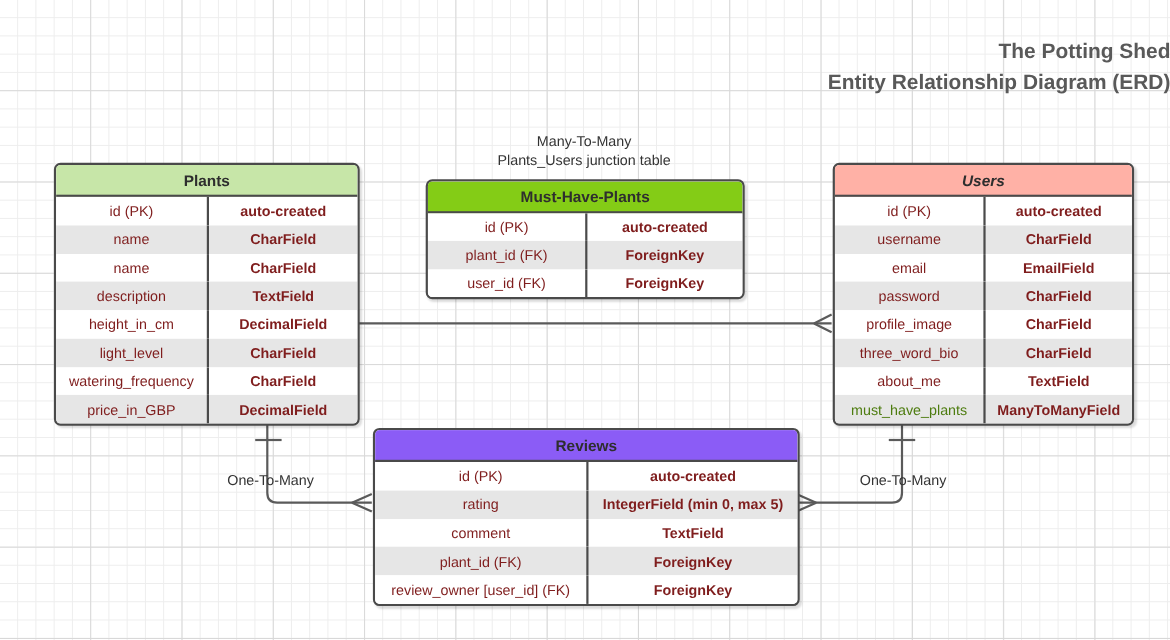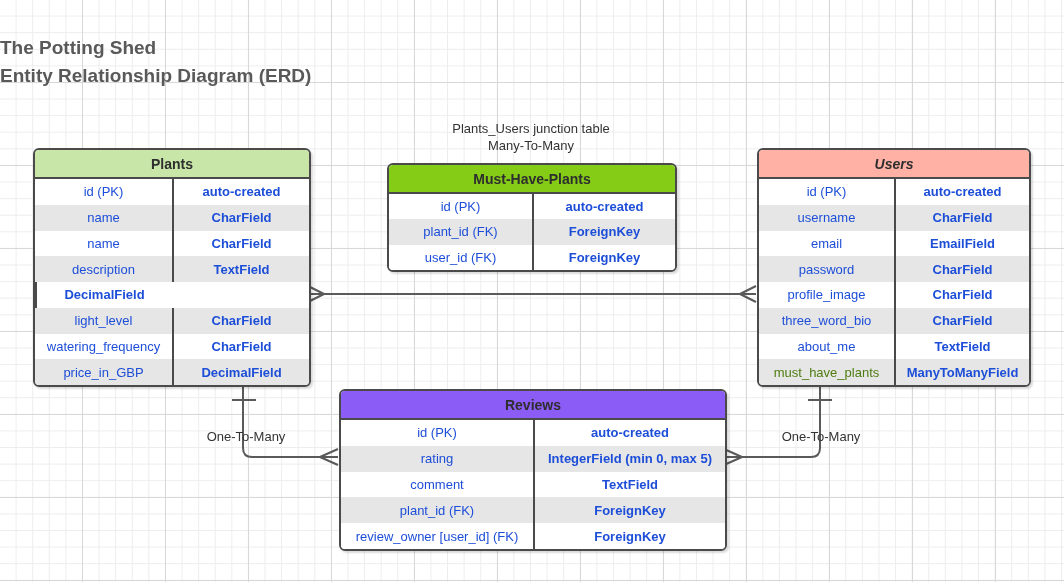--- a/index.html
+++ b/index.html
@@ -8,21 +8,21 @@
     background-image:
       linear-gradient(to right, #d8d8d8 1px, transparent 1px),
       linear-gradient(to bottom, #d8d8d8 1px, transparent 1px),
       linear-gradient(to right, #ededed 1px, transparent 1px),
       linear-gradient(to bottom, #ededed 1px, transparent 1px);
     background-size:83px 83px,83px 83px,16.6px 16.6px,16.6px 16.6px;
     background-position:-1px -1px;
     font-family:"Liberation Sans",sans-serif;
   }
   .diagram-title{
-    position:absolute;left:0;top:34px;width:1064px;text-align:left;
+    position:absolute;left:0;top:34px;width:1064px;text-align:right;
     font-size:19px;font-weight:bold;color:#595959;line-height:28px;
   }
   .note{
     position:absolute;text-align:center;font-size:13px;color:#333;line-height:17px;white-space:nowrap;
   }
   .junction-note{left:531px;top:120px;transform:translateX(-50%);}
   .rel-label{transform:translate(-50%,-50%);}
   .erd-table{
     position:absolute;display:flex;flex-direction:column;
     border:2px solid #4a4a4a;border-radius:6px;overflow:hidden;background:#fff;
@@ -34,21 +34,21 @@
   }
   .hd-green{background:#c7e6a8;}
   .hd-yellow{background:#84cc16;}
   .hd-red{background:#ffb1a6;font-style:italic;}
   .hd-blue{background:#8b5cf6;}
   .trow{flex:1;display:grid;grid-template-columns:1fr 1fr;}
   .trow:nth-child(odd){background:#e6e6e6;}
   .trow:nth-child(even){background:#ffffff;}
   .cell{
     display:flex;align-items:center;justify-content:center;
-    font-size:13px;color:#1d4ed8;white-space:nowrap;overflow:hidden;
+    font-size:13px;color:#7f1d1d;white-space:nowrap;overflow:hidden;
   }
   .cell.c2{border-left:2px solid #4a4a4a;font-weight:bold;}
   .cell.dark{color:#4d7c0f;}
   svg.wires{position:absolute;left:0;top:0;pointer-events:none;}
   svg.wires path{stroke:#5a5a5a;stroke-width:2;fill:none;stroke-linejoin:round;}
 </style>
 </head>
 <body>
 
 <div class="canvas">
@@ -70,46 +70,47 @@
       <path d="M742 457 L724 449 M742 457 L724 465"></path>
     </g>
   </svg>
 
   <div class="diagram-title">
     <div>The Potting Shed</div>
     <div>Entity Relationship Diagram (ERD)</div>
   </div>
 
   <div class="note junction-note">
+    <div>Many-To-Many</div>
     <div>Plants_Users junction table</div>
-    <div>Many-To-Many</div>
   </div>
 
   <div class="note rel-label" style="left:246px;top:436px;">One-To-Many</div>
   <div class="note rel-label" style="left:821px;top:436px;">One-To-Many</div>
 
-  <div class="erd-table" style="left:33px;top:148px;width:274px;height:235px;">
+  <div class="erd-table" style="left:49px;top:148px;width:274px;height:235px;">
     <div class="thead hd-green">Plants</div>
     <div class="trow">
       <div class="cell">id (PK)</div>
       <div class="cell c2">auto-created</div>
     </div>
     <div class="trow">
       <div class="cell">name</div>
       <div class="cell c2">CharField</div>
     </div>
     <div class="trow">
       <div class="cell">name</div>
       <div class="cell c2">CharField</div>
     </div>
     <div class="trow">
       <div class="cell">description</div>
       <div class="cell c2">TextField</div>
     </div>
     <div class="trow">
+      <div class="cell">height_in_cm</div>
       <div class="cell c2">DecimalField</div>
     </div>
     <div class="trow">
       <div class="cell">light_level</div>
       <div class="cell c2">CharField</div>
     </div>
     <div class="trow">
       <div class="cell">watering_frequency</div>
       <div class="cell c2">CharField</div>
     </div>

